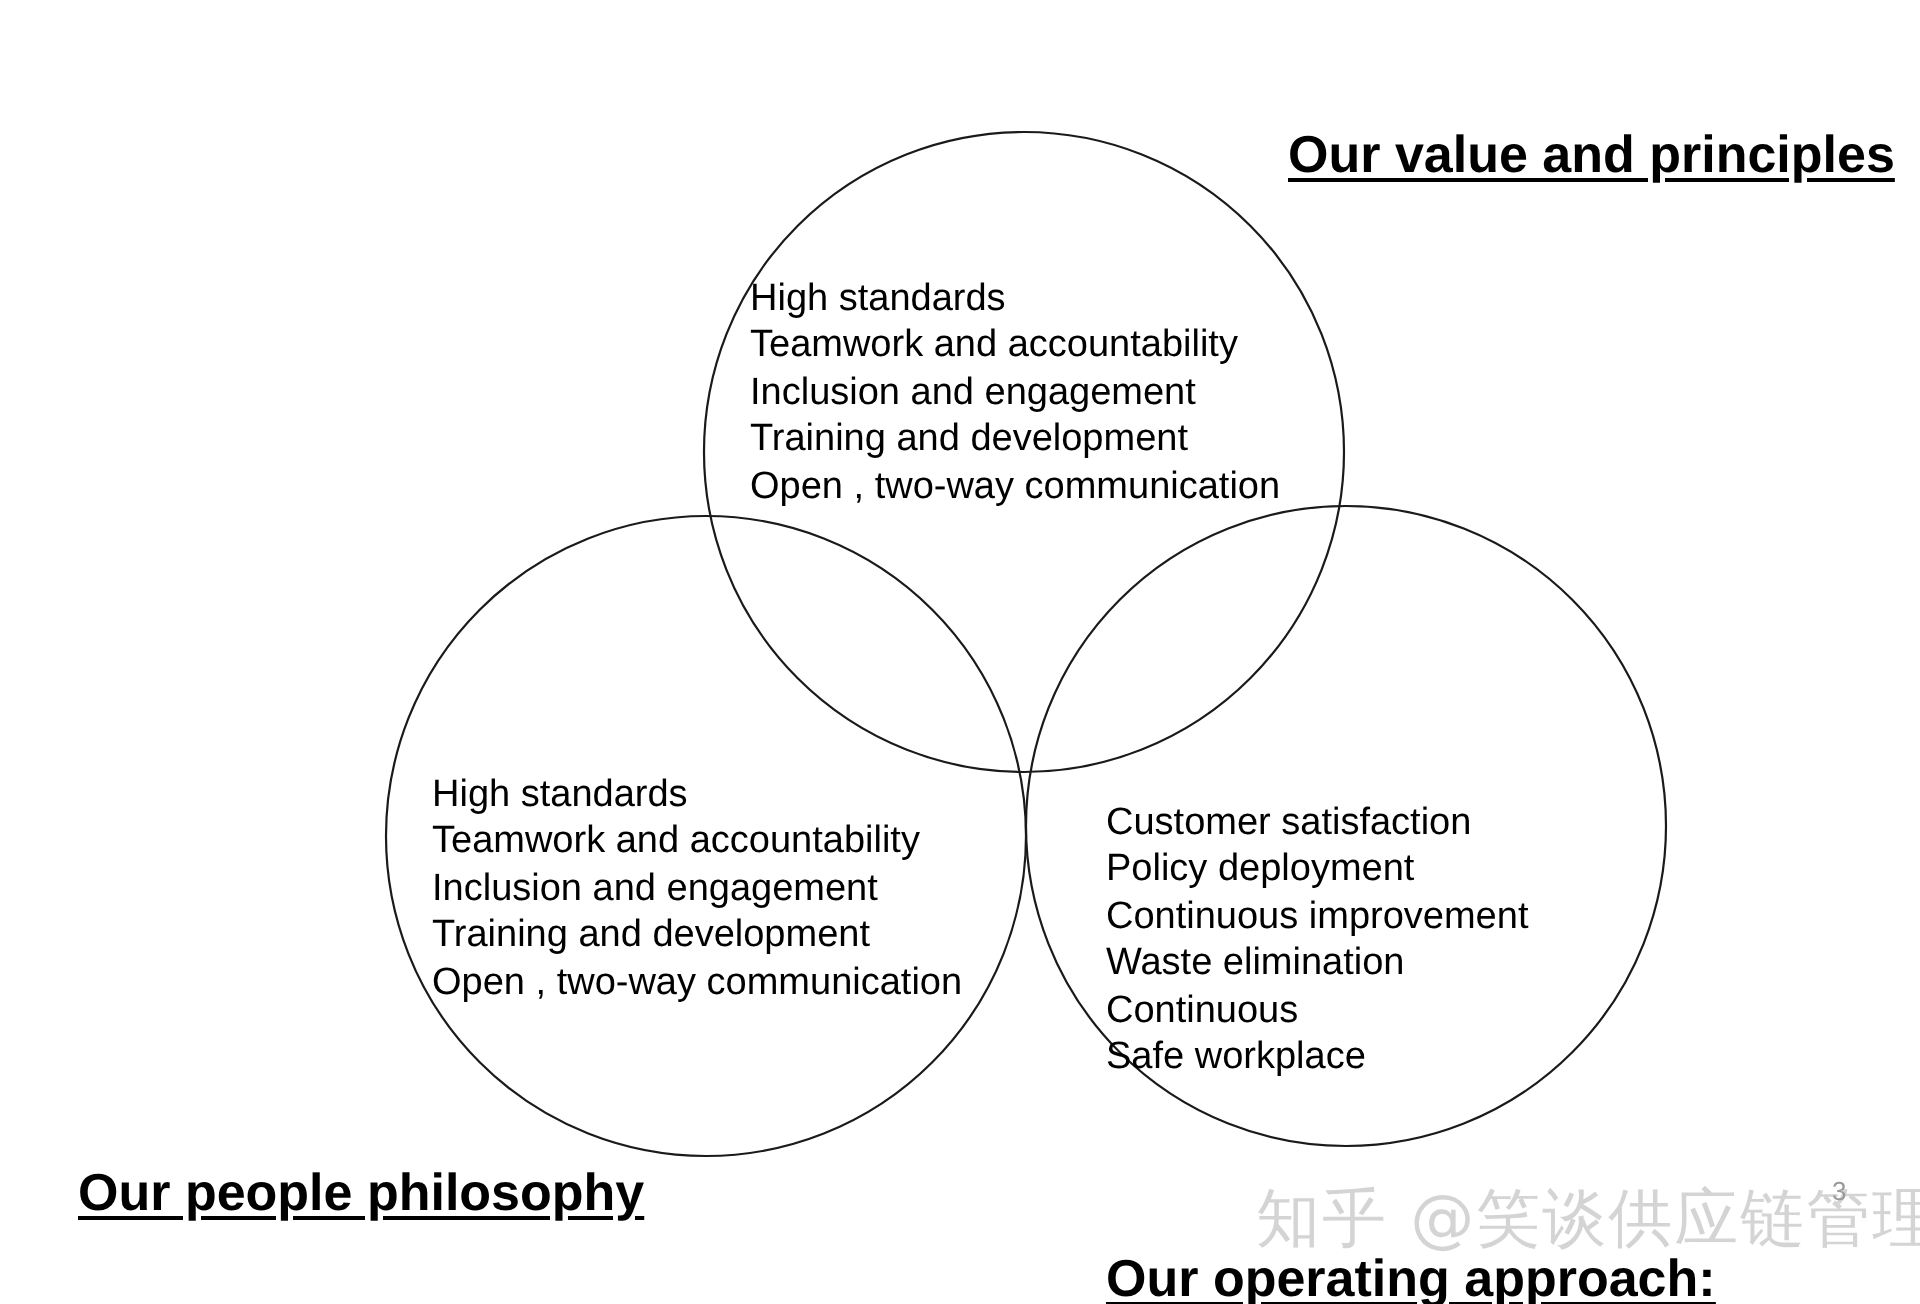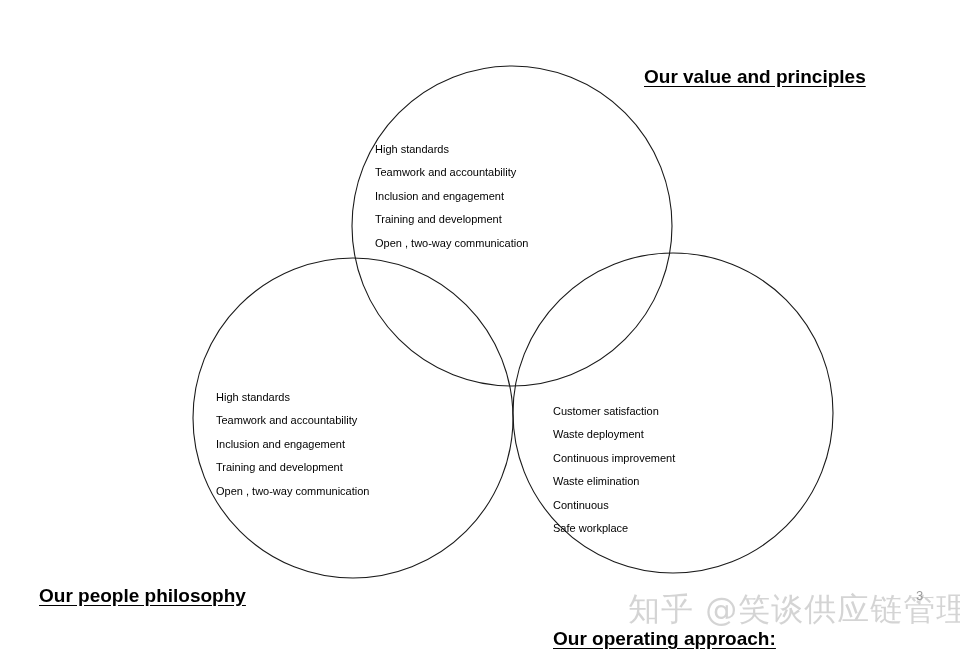--- a/index.html
+++ b/index.html
@@ -27,21 +27,21 @@
     height: 652px;
   }
   .circle-outline {
     fill: none;
     stroke: #1a1a1a;
     stroke-width: 1.1;
   }
   .text-block {
     position: absolute;
     color: #000000;
-    font-size: 11px;
+    font-size: 19px;
     line-height: 23.4px;
     white-space: nowrap;
     font-family: "Liberation Sans", sans-serif;
   }
   .text-block .line {
     display: block;
   }
   #top-circle-text {
     left: 375px;
     top: 138px;
@@ -51,21 +51,21 @@
     top: 386px;
   }
   #right-circle-text {
     left: 553px;
     top: 381px;
     margin-top: 19px;
   }
   .slide-heading {
     position: absolute;
     color: #000000;
-    font-size: 19px;
+    font-size: 26px;
     font-weight: bold;
     line-height: 26px;
     white-space: nowrap;
     text-decoration: underline;
     text-underline-offset: 3px;
     font-family: "Liberation Sans", sans-serif;
   }
   #heading-values {
     left: 644px;
     top: 64px;
@@ -131,21 +131,21 @@
   <div class="text-block" id="left-circle-text">
     <span class="line">High standards</span>
     <span class="line">Teamwork and accountability</span>
     <span class="line">Inclusion and engagement</span>
     <span class="line">Training and development</span>
     <span class="line">Open , two-way communication</span>
   </div>
 
   <div class="text-block" id="right-circle-text">
     <span class="line">Customer satisfaction</span>
-    <span class="line">Waste deployment</span>
+    <span class="line">Policy deployment</span>
     <span class="line">Continuous improvement</span>
     <span class="line">Waste elimination</span>
     <span class="line">Continuous</span>
     <span class="line">Safe workplace</span>
   </div>
 
   <div class="slide-heading" id="heading-values">Our value and principles</div>
 
   <div class="slide-heading" id="heading-people">Our people philosophy</div>
 

